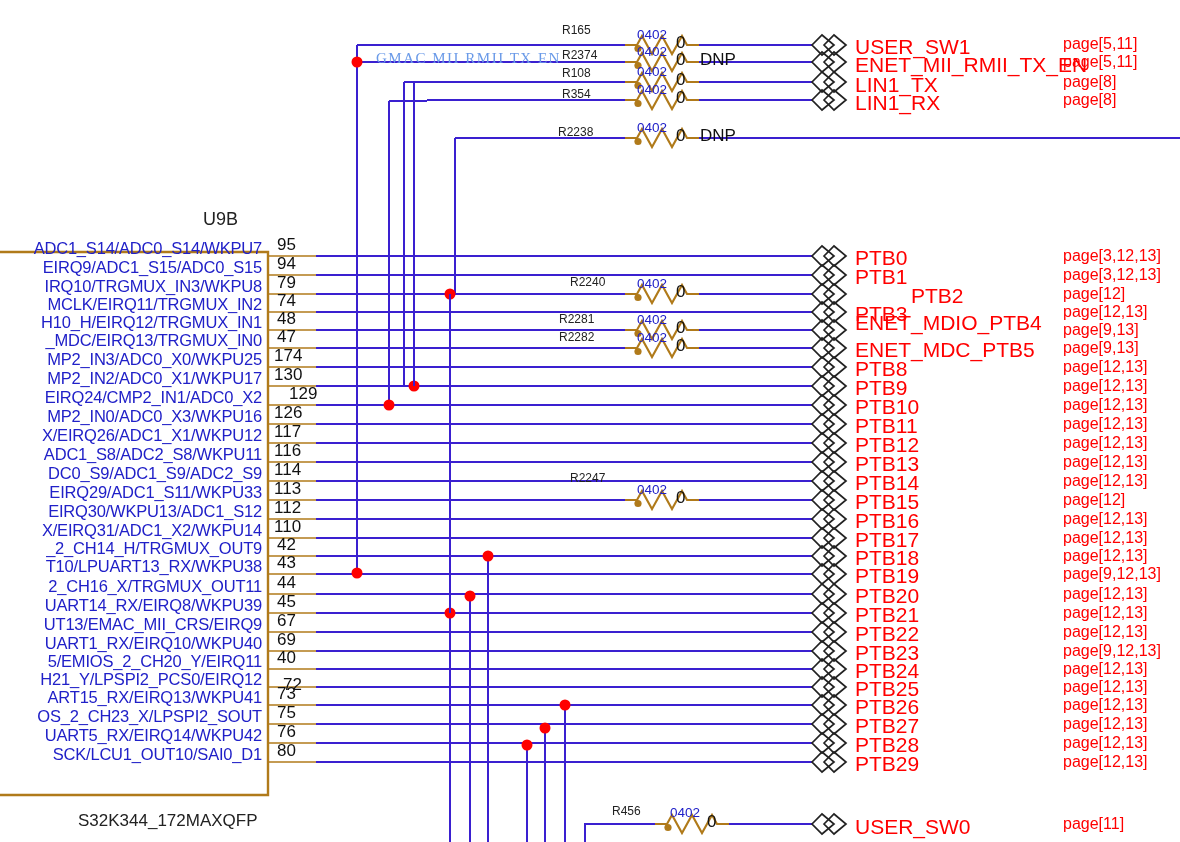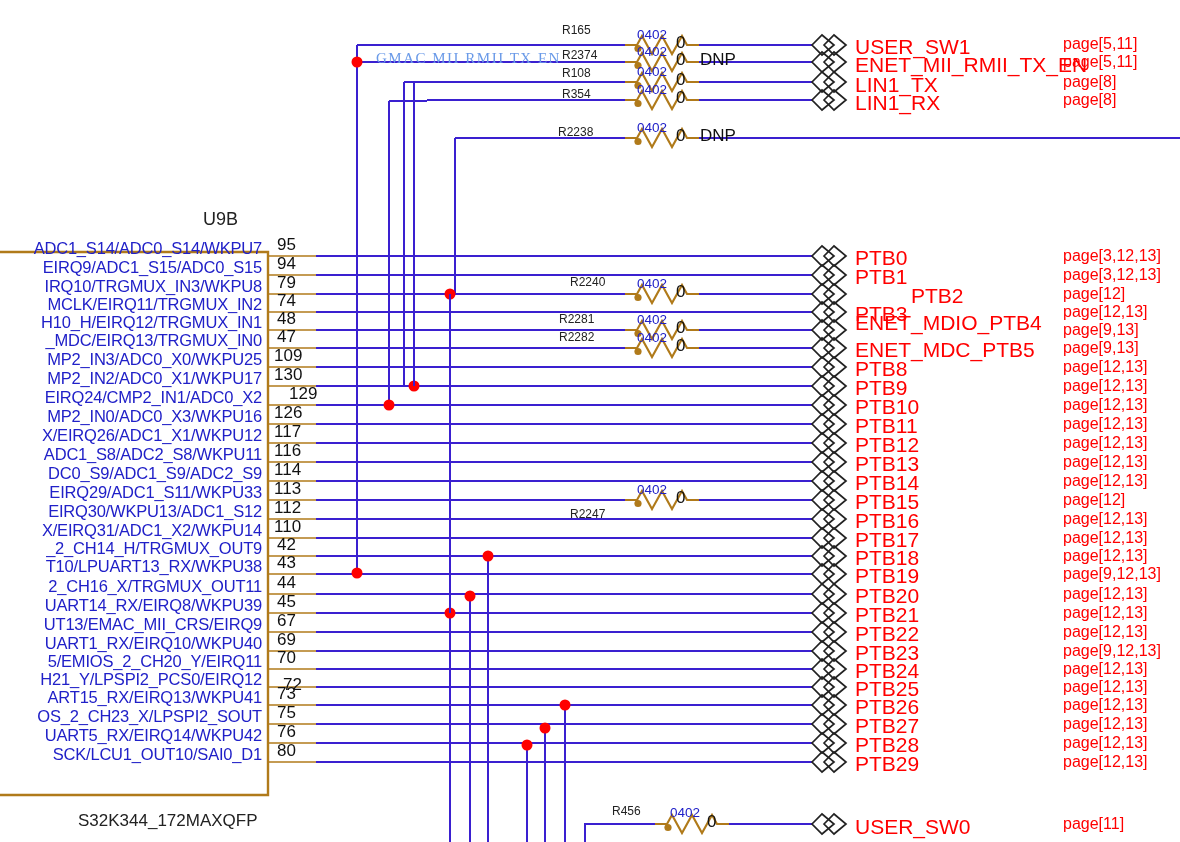--- a/index.html
+++ b/index.html
@@ -257,21 +257,21 @@
     <span class="lbl rval" style="left:676px;top:283px;">0</span>
 
     <span class="lbl refdes" style="left:559px;top:313px;">R2281</span>
     <span class="lbl rpkg" style="left:637px;top:313px;">0402</span>
     <span class="lbl rval" style="left:676px;top:319px;">0</span>
 
     <span class="lbl refdes" style="left:559px;top:331px;">R2282</span>
     <span class="lbl rpkg" style="left:637px;top:331px;">0402</span>
     <span class="lbl rval" style="left:676px;top:337px;">0</span>
 
-    <span class="lbl refdes" style="left:570px;top:508px;">R2247</span>
+    <span class="lbl refdes" style="left:570px;top:472px;">R2247</span>
     <span class="lbl rpkg" style="left:637px;top:483px;">0402</span>
     <span class="lbl rval" style="left:676px;top:489px;">0</span>
 
     <span class="lbl refdes" style="left:612px;top:805px;">R456</span>
     <span class="lbl rpkg" style="left:670px;top:806px;">0402</span>
     <span class="lbl rval" style="left:707px;top:813px;">0</span>
     <span class="lbl netname" style="left:855px;top:816px;">USER_SW0</span>
     <span class="lbl pageref" style="left:1063px;top:816px;">page[11]</span>
 
     <span class="lbl pinname" style="left:-10px;top:240px;width:272px;">ADC1_S14/ADC0_S14/WKPU7</span>
@@ -302,37 +302,37 @@
     <span class="lbl pinname" style="left:-10px;top:708px;width:272px;">OS_2_CH23_X/LPSPI2_SOUT</span>
     <span class="lbl pinname" style="left:-10px;top:727px;width:272px;">UART5_RX/EIRQ14/WKPU42</span>
     <span class="lbl pinname" style="left:-10px;top:746px;width:272px;">SCK/LCU1_OUT10/SAI0_D1</span>
 
     <span class="lbl pinnum" style="left:277px;top:236px;">95</span>
     <span class="lbl pinnum" style="left:277px;top:255px;">94</span>
     <span class="lbl pinnum" style="left:277px;top:274px;">79</span>
     <span class="lbl pinnum" style="left:277px;top:292px;">74</span>
     <span class="lbl pinnum" style="left:277px;top:310px;">48</span>
     <span class="lbl pinnum" style="left:277px;top:328px;">47</span>
-    <span class="lbl pinnum" style="left:274px;top:347px;">109</span>
+    <span class="lbl pinnum" style="left:274px;top:347px;">174</span>
     <span class="lbl pinnum" style="left:274px;top:366px;">130</span>
     <span class="lbl pinnum" style="left:289px;top:385px;">129</span>
     <span class="lbl pinnum" style="left:274px;top:404px;">126</span>
     <span class="lbl pinnum" style="left:274px;top:423px;">117</span>
     <span class="lbl pinnum" style="left:274px;top:442px;">116</span>
     <span class="lbl pinnum" style="left:274px;top:461px;">114</span>
     <span class="lbl pinnum" style="left:274px;top:480px;">113</span>
     <span class="lbl pinnum" style="left:274px;top:499px;">112</span>
     <span class="lbl pinnum" style="left:274px;top:518px;">110</span>
     <span class="lbl pinnum" style="left:277px;top:536px;">42</span>
     <span class="lbl pinnum" style="left:277px;top:554px;">43</span>
     <span class="lbl pinnum" style="left:277px;top:574px;">44</span>
     <span class="lbl pinnum" style="left:277px;top:593px;">45</span>
     <span class="lbl pinnum" style="left:277px;top:612px;">67</span>
     <span class="lbl pinnum" style="left:277px;top:631px;">69</span>
-    <span class="lbl pinnum" style="left:277px;top:649px;">70</span>
+    <span class="lbl pinnum" style="left:277px;top:649px;">40</span>
     <span class="lbl pinnum" style="left:283px;top:667px;margin-top:9px;">72</span>
     <span class="lbl pinnum" style="left:277px;top:685px;">73</span>
     <span class="lbl pinnum" style="left:277px;top:704px;">75</span>
     <span class="lbl pinnum" style="left:277px;top:723px;">76</span>
     <span class="lbl pinnum" style="left:277px;top:742px;">80</span>
 
     <span class="lbl netname" style="left:855px;top:247px;">PTB0</span>
     <span class="lbl netname" style="left:855px;top:266px;">PTB1</span>
     <span class="lbl netname" style="left:887px;top:285px;margin-left:24px;">PTB2</span>
     <span class="lbl netname" style="left:855px;top:303px;">PTB3</span>

